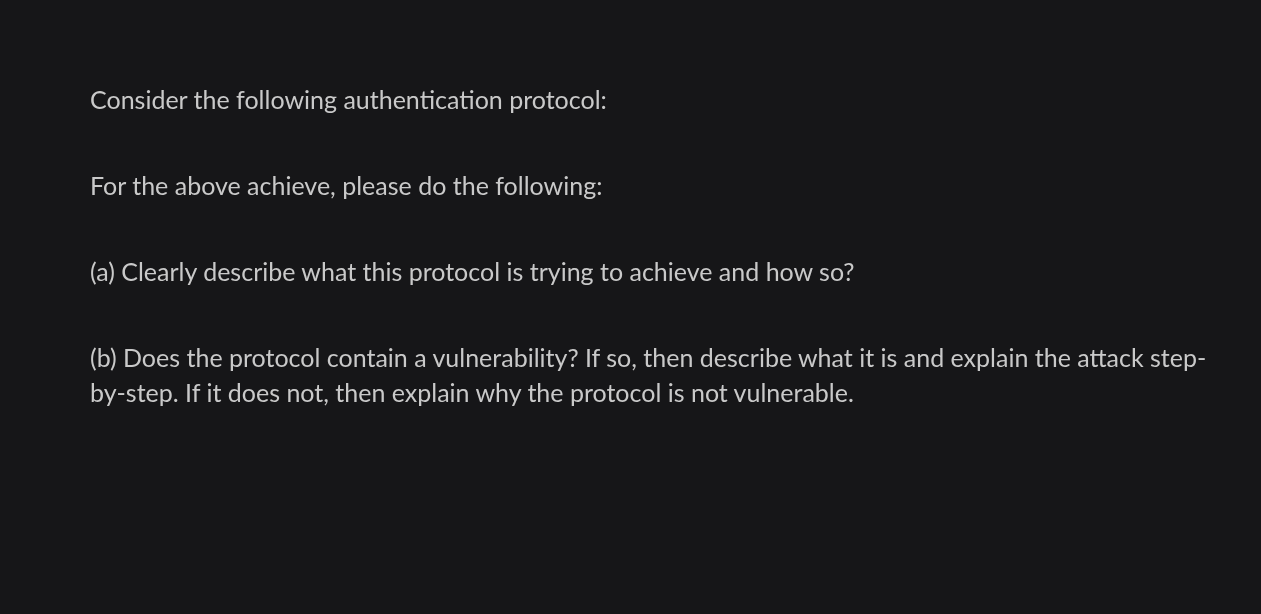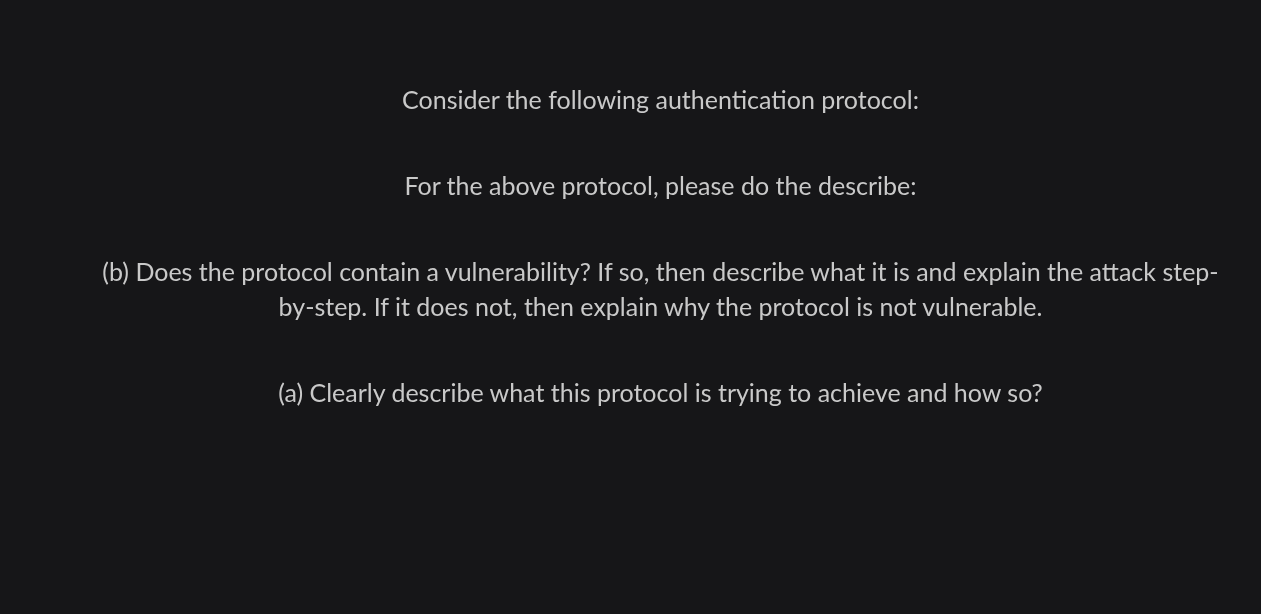--- a/index.html
+++ b/index.html
@@ -1,19 +1,18 @@
 <!DOCTYPE html>
 <html><head>
   <meta charset="utf-8">
   <style>
     * {
       margin: 13px;
       padding: 0;
       box-sizing: border-box;
-      text-align: center;
     }
     body {
       background-color: #161618;
       color: #c9c9c9;
       font-family: 'Lato', 'Segoe UI', -apple-system, sans-serif;
       font-size: 25px;
       line-height: 1.4;
       width: 1261px;
       height: 614px;
       padding: 30px 30px 30px 38px;
@@ -36,18 +35,18 @@
   </style>
 </head>
 <body>
 
 <div class="document">
   <p class="paragraph">Consider the following authentication protocol:</p>
 
 
 
 
-  <p class="paragraph">For the above protocol, please do the describe:</p>
+  <p class="paragraph">For the above achieve, please do the following:</p>
+
+  <p class="paragraph">(a) Clearly describe what this protocol is trying to achieve and how so?</p>
 
   <p class="paragraph">(b) Does the protocol contain a vulnerability? If so, then describe what it is and explain the attack step-by-step.  If it does not, then explain why the protocol is not vulnerable.</p>
-
-  <p class="paragraph">(a) Clearly describe what this protocol is trying to achieve and how so?</p>
 </div>
 
 </body></html>

